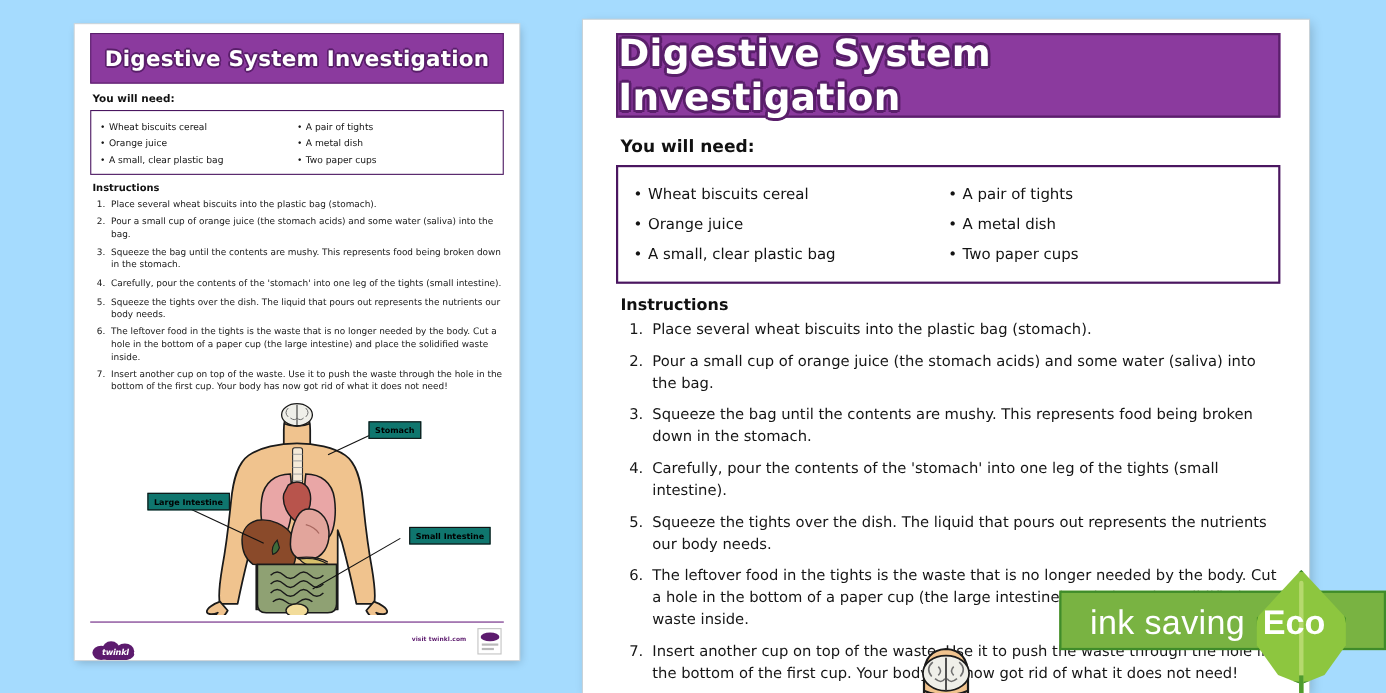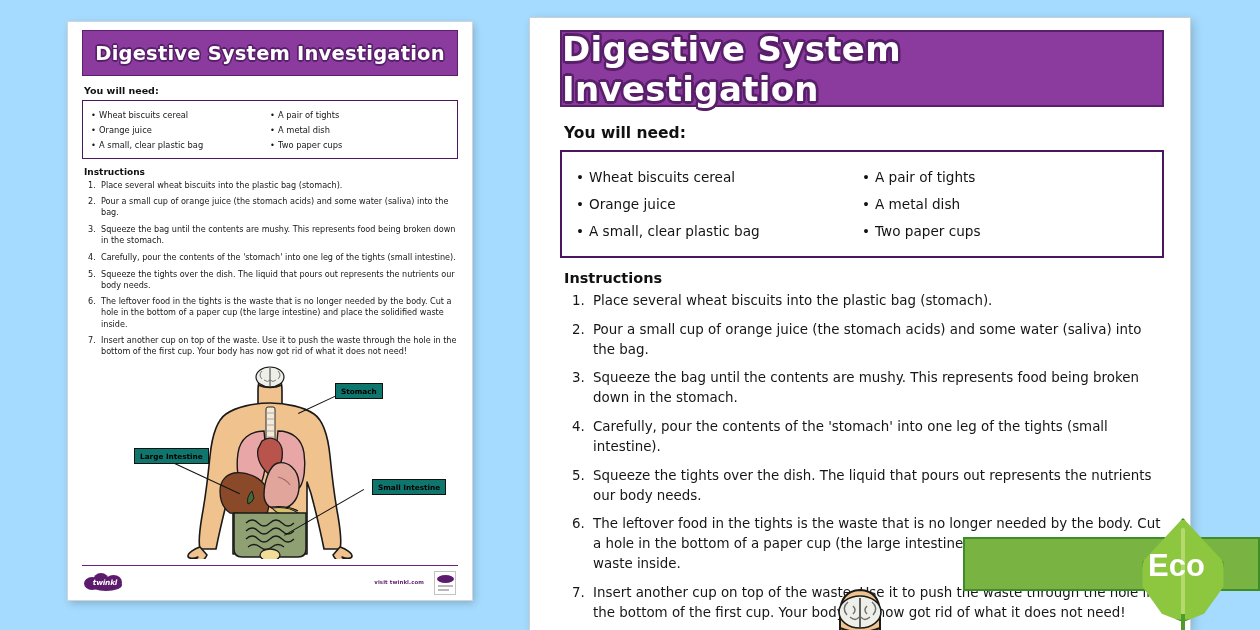--- a/index.html
+++ b/index.html
@@ -141,20 +141,21 @@
   .thumb-footer {
     position: relative;
     height: 34px;
   }
 
   
   .twinkl-logo {
     position: relative;
     width: 42px;
     height: 19px;
+    margin-top: 10px;
   }
   .twinkl-logo .cl {
     position: absolute;
     background: #5d1b6e;
     border-radius: 50%;
   }
   .twinkl-logo .wm {
     position: absolute;
     inset: 0;
     display: flex;
@@ -544,17 +545,18 @@
       <path d="M43 12 l0 30" stroke="#3a3a3a" stroke-width="1.6"></path>
       <path d="M31 16 q-7 6 -1 13 M55 16 q7 6 1 13 M33 31 q6 5 9 0 M53 31 q-6 5 -9 0 M36 20 q4 4 0 8 M50 20 q-4 4 0 8" stroke="#6f6f6f" stroke-width="1.4" fill="none"></path>
       <path d="M23 42 q20 8 40 0" stroke="#1a1a1a" stroke-width="2" fill="none"></path>
       <path d="M23 48 q20 8 40 0 l0 12 l-40 0 z" fill="#f0c38e"></path>
     </g>
   </svg>
 </div>
 
 <div class="eco-badge">
   <div class="eco-bar"></div>
+  <div class="eco-bar-label">ink saving</div>
   <div class="eco-leaf"></div>
   <div class="eco-leaf-vein"></div>
   <div class="eco-leaf-stem"></div>
   <div class="eco-leaf-label">Eco</div>
 </div>
 
 </body></html>

